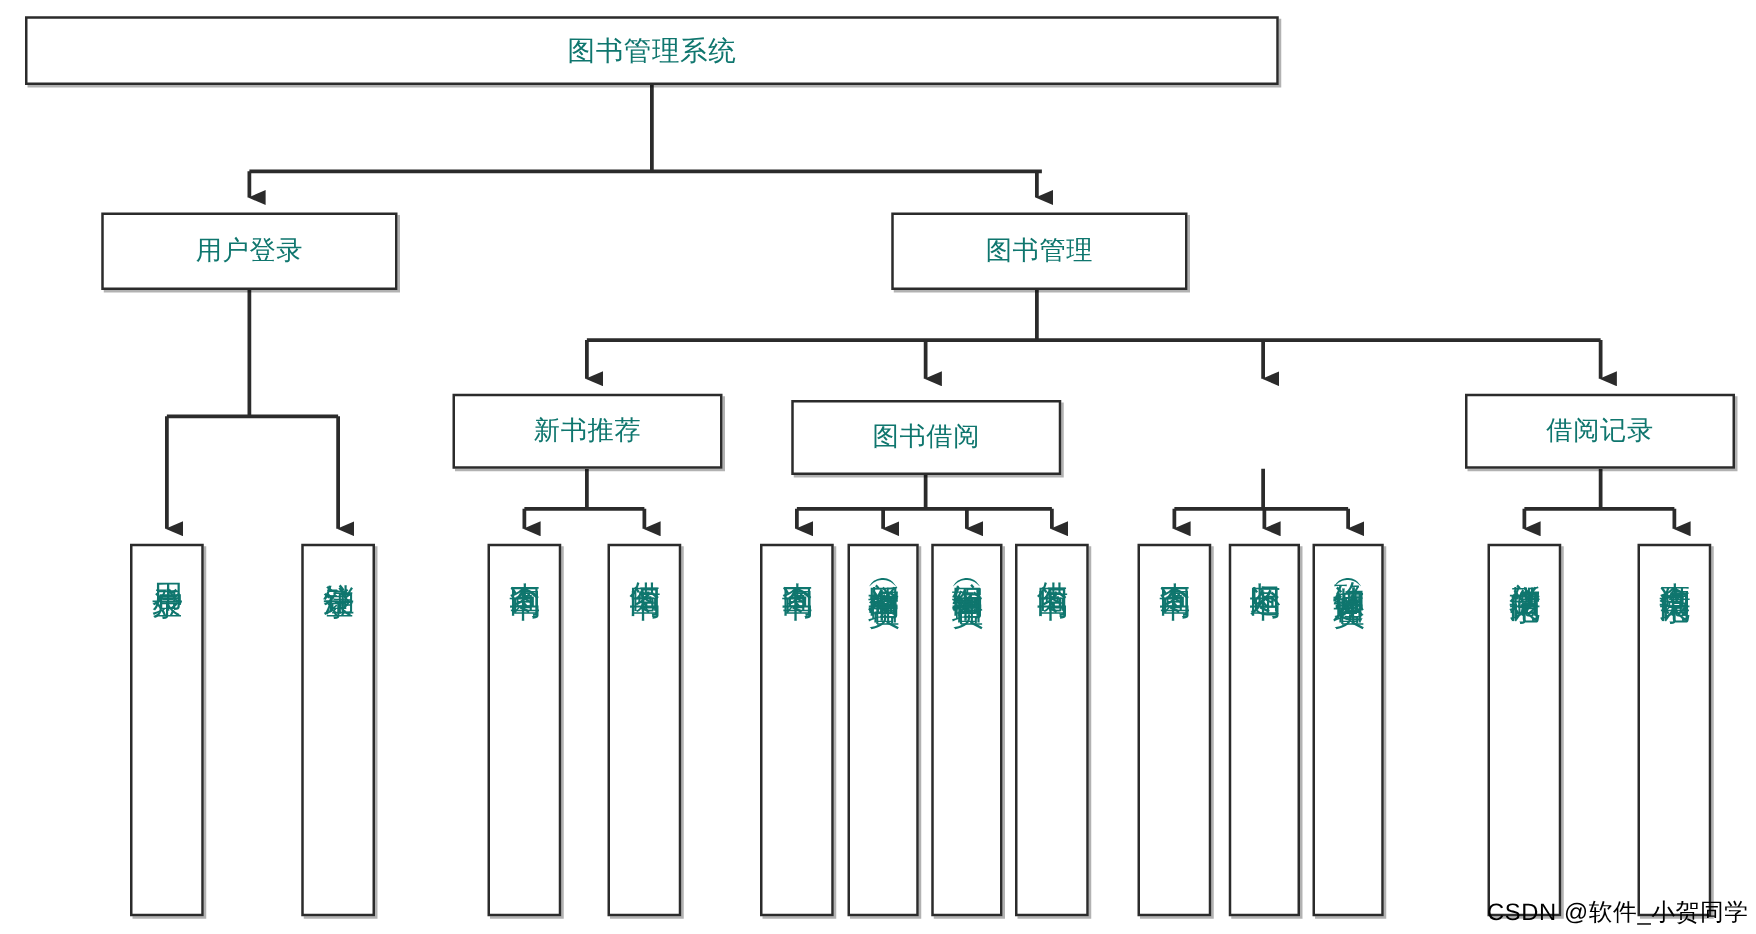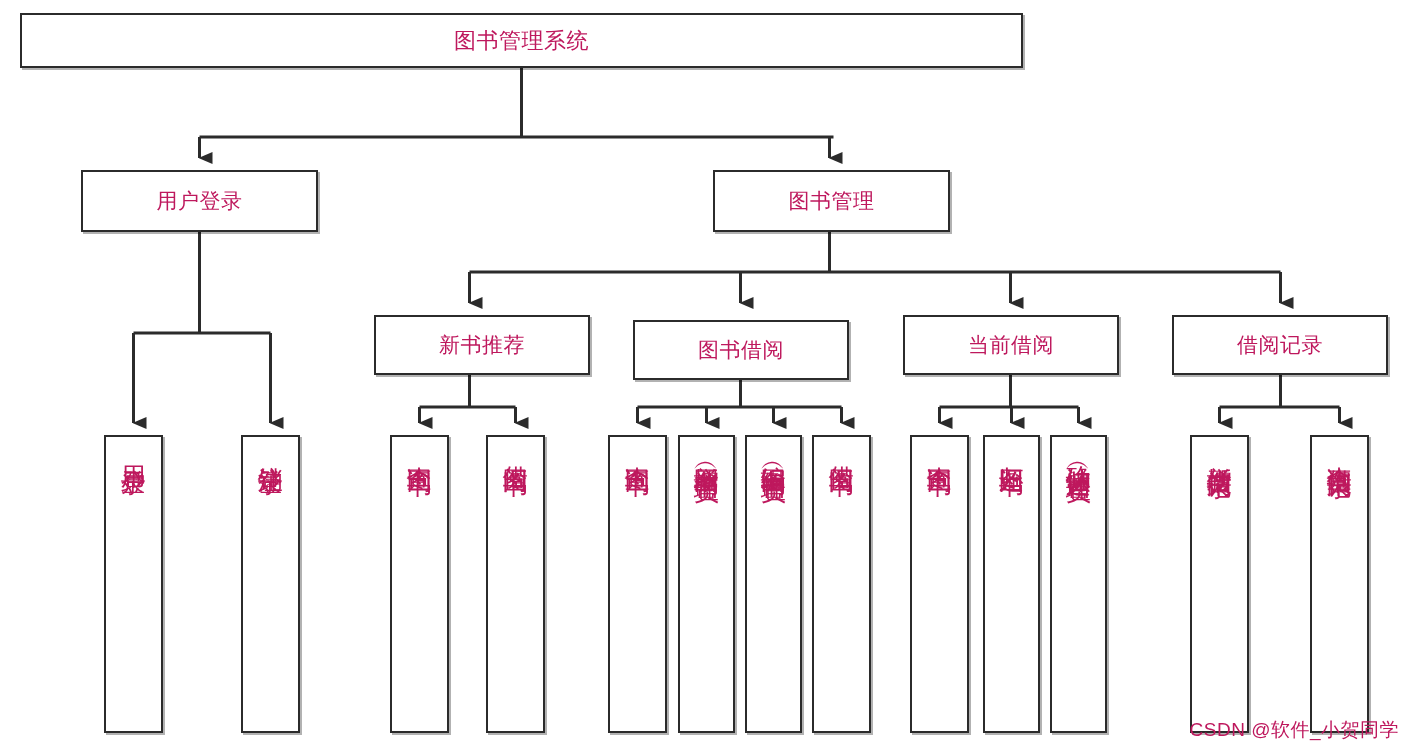--- a/index.html
+++ b/index.html
@@ -26,21 +26,21 @@
   }
   .node {
     position: absolute;
     box-sizing: border-box;
     background: #ffffff;
     border: 2px solid #2b2b2b;
     box-shadow: 2px 2px 0 rgba(0,0,0,0.30);
     display: flex;
     align-items: center;
     justify-content: center;
-    color: #be185d;
+    color: #0f766e;
     z-index: 2;
   }
   .node .label {
     display: block;
     text-align: center;
     line-height: 1.18;
     letter-spacing: 0.5px;
   }
   
   .node.h .label {
@@ -61,21 +61,21 @@
     font-size: 25px;
     line-height: 1.05;
     letter-spacing: 2px;
     white-space: nowrap;
   }
   .watermark {
     position: absolute;
     right: 6px;
     bottom: 4px;
     font-size: 19px;
-    color: #be185d;
+    color: #000000;
     white-space: nowrap;
     z-index: 5;
     letter-spacing: 0.5px;
     margin-left: 37px;
   }
 </style>
 </head>
 <body>
 
 <div id="canvas">
@@ -134,28 +134,25 @@
     <span class="label">图书管理系统</span>
   </div>
 
   <div class="node h" style="left: 81px; top: 170px; width: 237px; height: 62px;">
     <span class="label">用户登录</span>
   </div>
   <div class="node h" style="left: 713px; top: 170px; width: 237px; height: 62px;">
     <span class="label">图书管理</span>
   </div>
 
-  <div class="node h" style="left: 362px; top: 315px; width: 216px; height: 60px; margin-left: 12px;">
+  <div class="node h" style="left: 362px; top: 315px; width: 216px; height: 60px;">
     <span class="label">新书推荐</span>
   </div>
   <div class="node h" style="left: 633px; top: 320px; width: 216px; height: 60px;">
     <span class="label">图书借阅</span>
-  </div>
-  <div class="node h" style="left: 903px; top: 315px; width: 216px; height: 60px;">
-    <span class="label">当前借阅</span>
   </div>
   <div class="node h" style="left: 1172px; top: 315px; width: 216px; height: 60px;">
     <span class="label">借阅记录</span>
   </div>
 
   <div class="node v" style="left: 104px; top: 435px; width: 59px; height: 298px;">
     <span class="label">用户登录</span>
   </div>
   <div class="node v" style="left: 241px; top: 435px; width: 59px; height: 298px;">
     <span class="label">注销登录</span>

